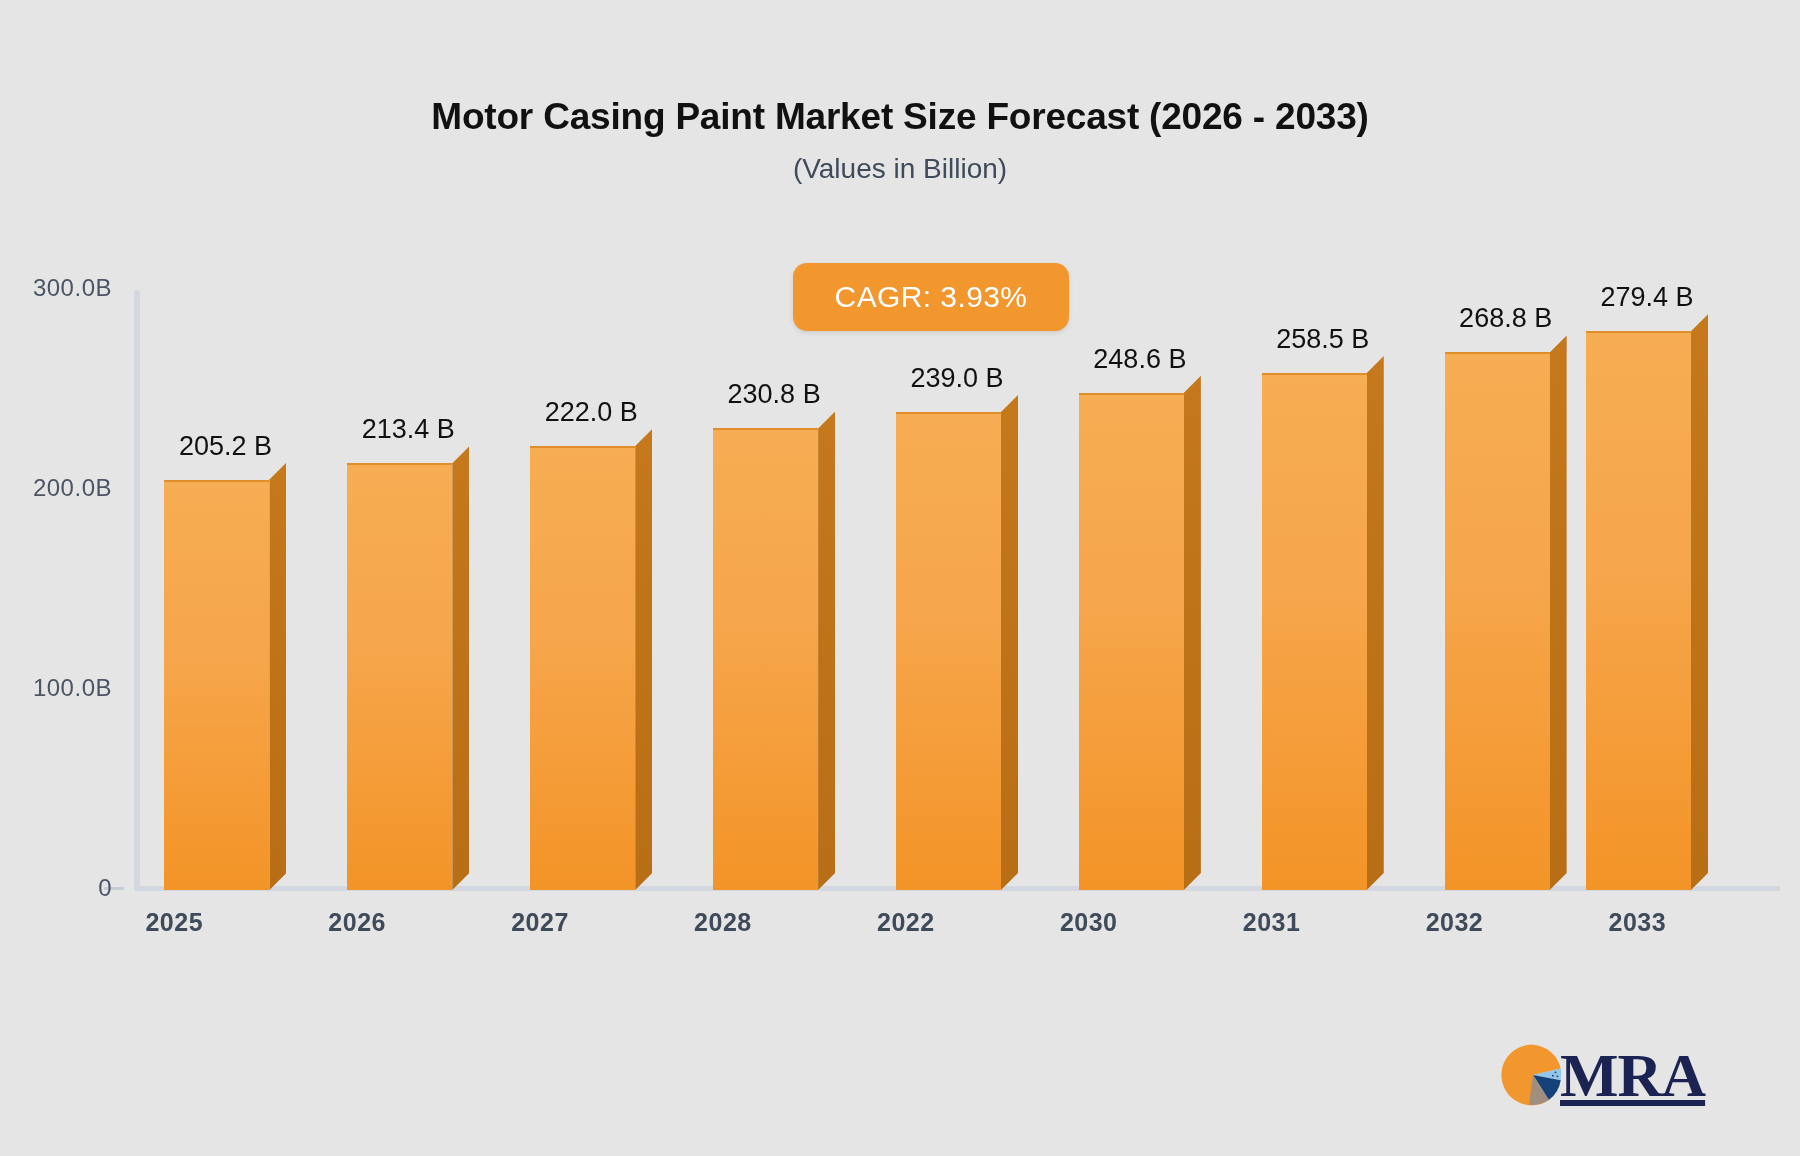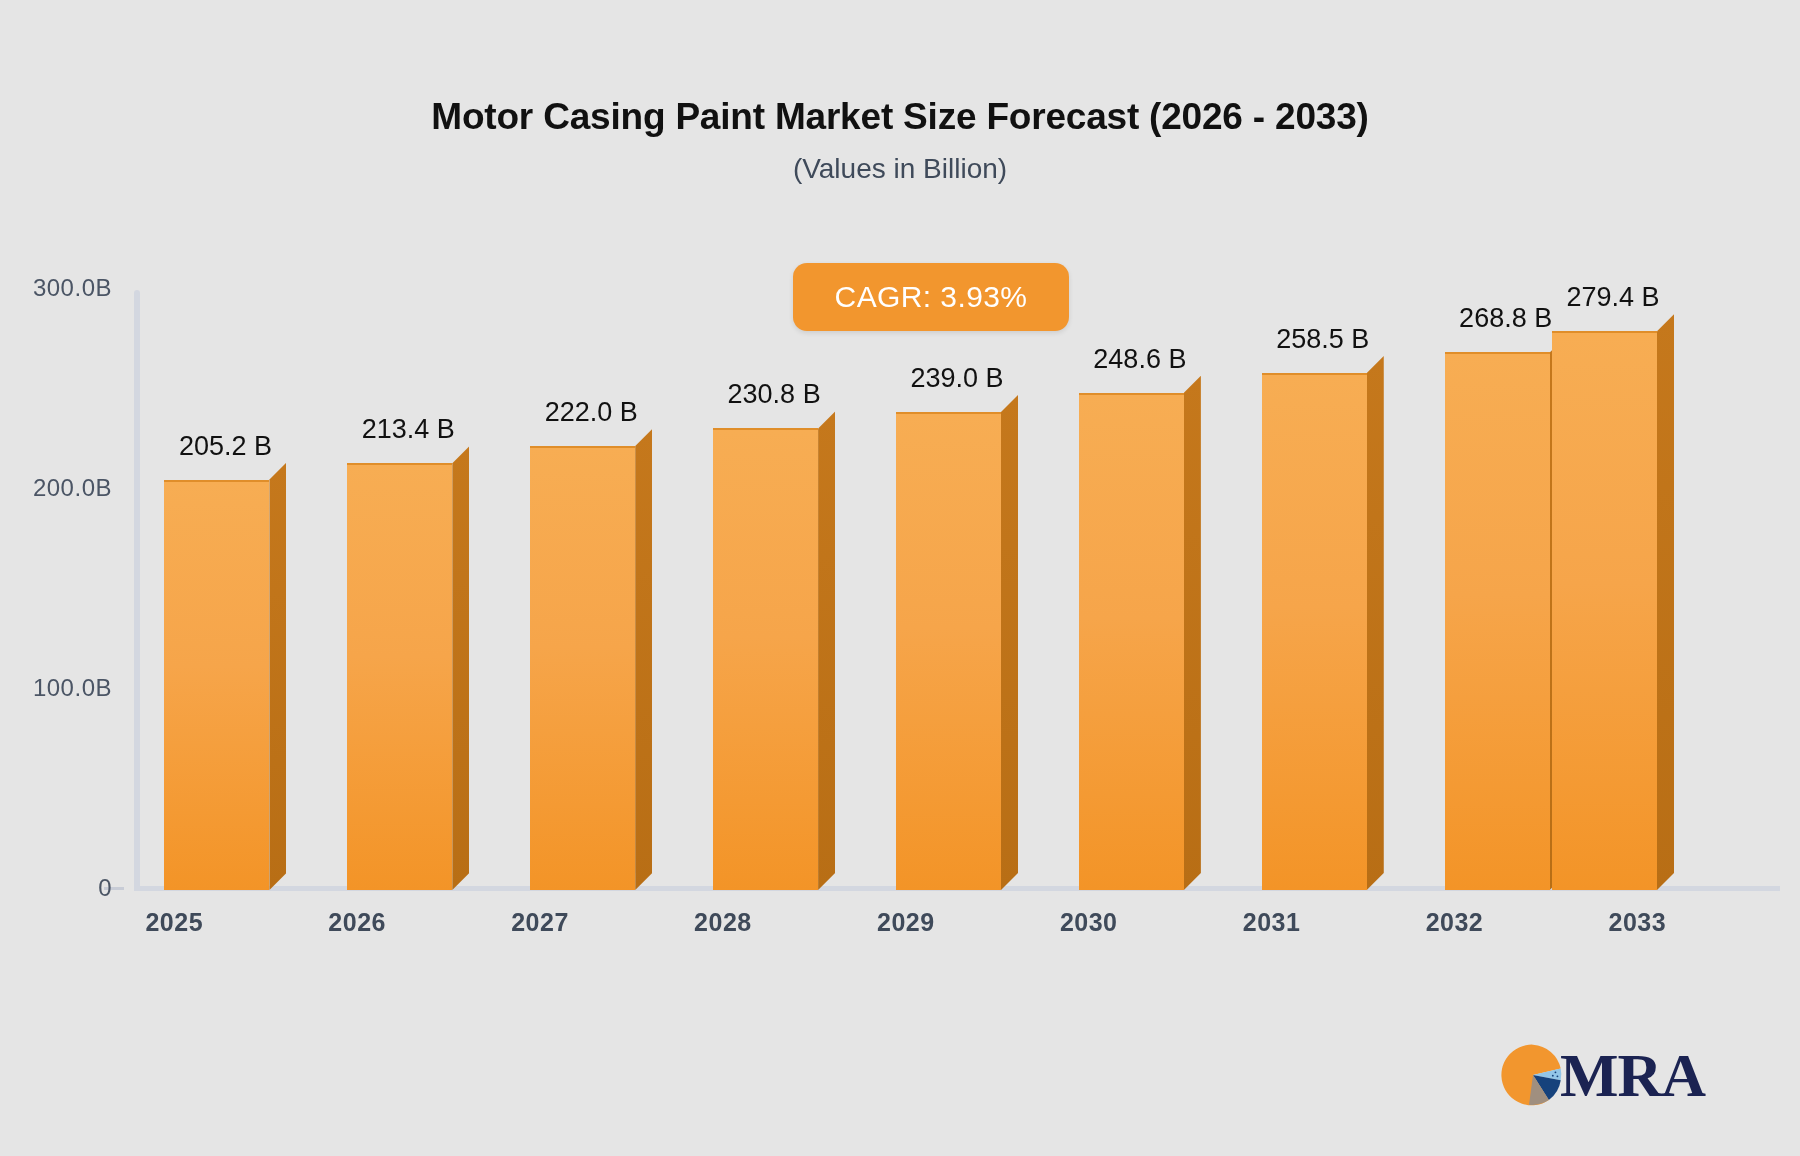--- a/index.html
+++ b/index.html
@@ -191,20 +191,21 @@
     flex: 0 0 66px;
   }
   .logo-text {
     font-family: "Liberation Serif", serif;
     font-size: 62px;
     font-weight: bold;
     color: #1b2352;
     line-height: 1;
     margin-left: -6px;
     letter-spacing: -1px;
+    text-decoration: underline;
   }
 </style>
 </head>
 <body>
 
 <div id="root">
 
   <div class="title-block">
     <div class="chart-title">Motor Casing Paint Market Size Forecast (2026 - 2033)</div>
     <div class="chart-subtitle">(Values in Billion)</div>
@@ -258,33 +259,33 @@
         <div class="bar-group" style="left: 1127.78px; width: 140px; height: 517px;">
           <div class="bar-side" style="left: 105px; height: 534px; bottom: 0px; clip-path: polygon(0px 17px, 100% 0px, 100% calc(100% - 17px), 0px 100%);"></div>
           <div class="bar-face" style="height: 517px; width: 105px;"></div>
           <div class="bar-label" style="left: -39px; bottom: 535px;">258.5 B</div>
         </div>
         <div class="bar-group" style="left: 1310.67px; width: 122px; height: 537.6px;">
           <div class="bar-side" style="left: 105px; height: 554.6px; bottom: 0px; clip-path: polygon(0px 17px, 100% 0px, 100% calc(100% - 17px), 0px 100%);"></div>
           <div class="bar-face" style="height: 537.6px; width: 105px;"></div>
           <div class="bar-label" style="left: -39px; bottom: 555.6px;">268.8 B</div>
         </div>
-        <div class="bar-group" style="left: 1418px; width: 122px; height: 558.8px; text-decoration: underline;">
+        <div class="bar-group" style="left: 1452px; width: 122px; height: 558.8px; text-decoration: underline;">
           <div class="bar-side" style="left: 105px; height: 575.8px; bottom: 0px; clip-path: polygon(0px 17px, 100% 0px, 100% calc(100% - 17px), 0px 100%);"></div>
           <div class="bar-face" style="height: 558.8px; width: 105px;"></div>
           <div class="bar-label" style="left: -39px; bottom: 576.8px;">279.4 B</div>
         </div>
       </div>
 
     <div class="x-labels" id="x-labels">
         <div class="x-tick" style="left: 11.4444px;">2025</div>
         <div class="x-tick" style="left: 194.333px;">2026</div>
         <div class="x-tick" style="left: 377.222px;">2027</div>
         <div class="x-tick" style="left: 560.111px;">2028</div>
-        <div class="x-tick" style="left: 743px;">2029</div>
+        <div class="x-tick" style="left: 743px;">2022</div>
         <div class="x-tick" style="left: 925.889px;">2030</div>
         <div class="x-tick" style="left: 1108.78px;">2031</div>
         <div class="x-tick" style="left: 1291.67px;">2032</div>
         <div class="x-tick" style="left: 1474.56px;">2033</div>
       </div>
   </div>
 
   <div class="logo">
     <svg class="logo-mark" viewBox="0 0 100 100">
       <path d="M50 50 L50 4 A46 46 0 1 0 74 88 Z" fill="#f2962e"></path>

